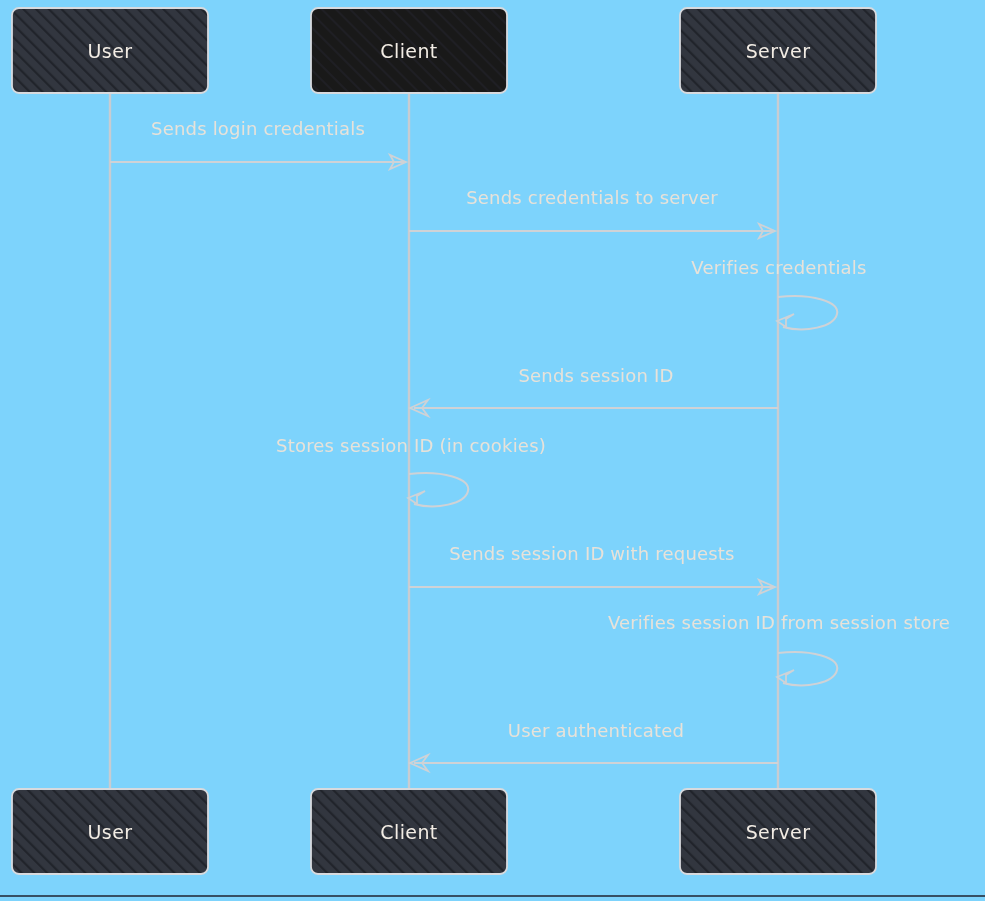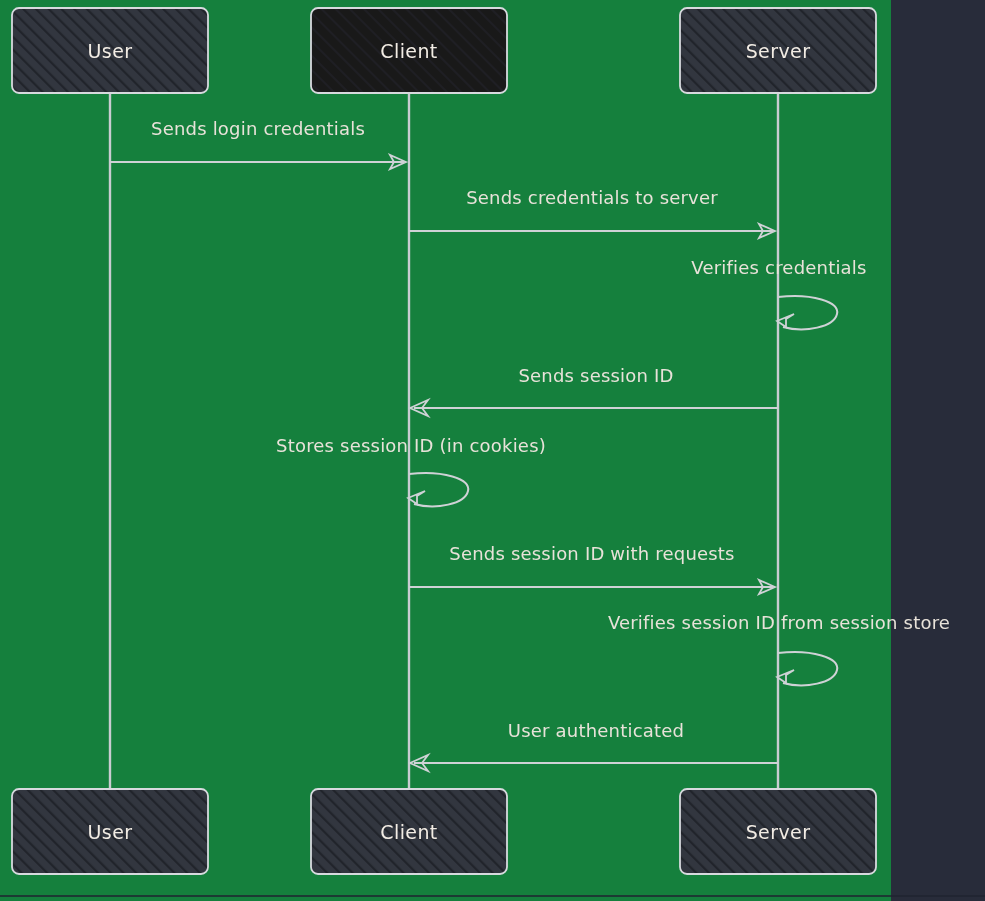--- a/index.html
+++ b/index.html
@@ -9,23 +9,23 @@
     background: #282c3a;
   }
   body {
     width: 985px;
     height: 901px;
     overflow: hidden;
     font-family: "DejaVu Sans", sans-serif;
   }
   #diagram-root {
     position: relative;
-    width: 891px;
+    width: 985px;
     height: 901px;
-    background: #15803d;
+    background: #7dd3fc;
   }
   svg#seq-svg {
     display: block;
     width: 985px;
     height: 901px;
   }
   .actor-label {
     font-family: "DejaVu Sans", sans-serif;
     font-size: 19px;
     fill: #f2ece4;

